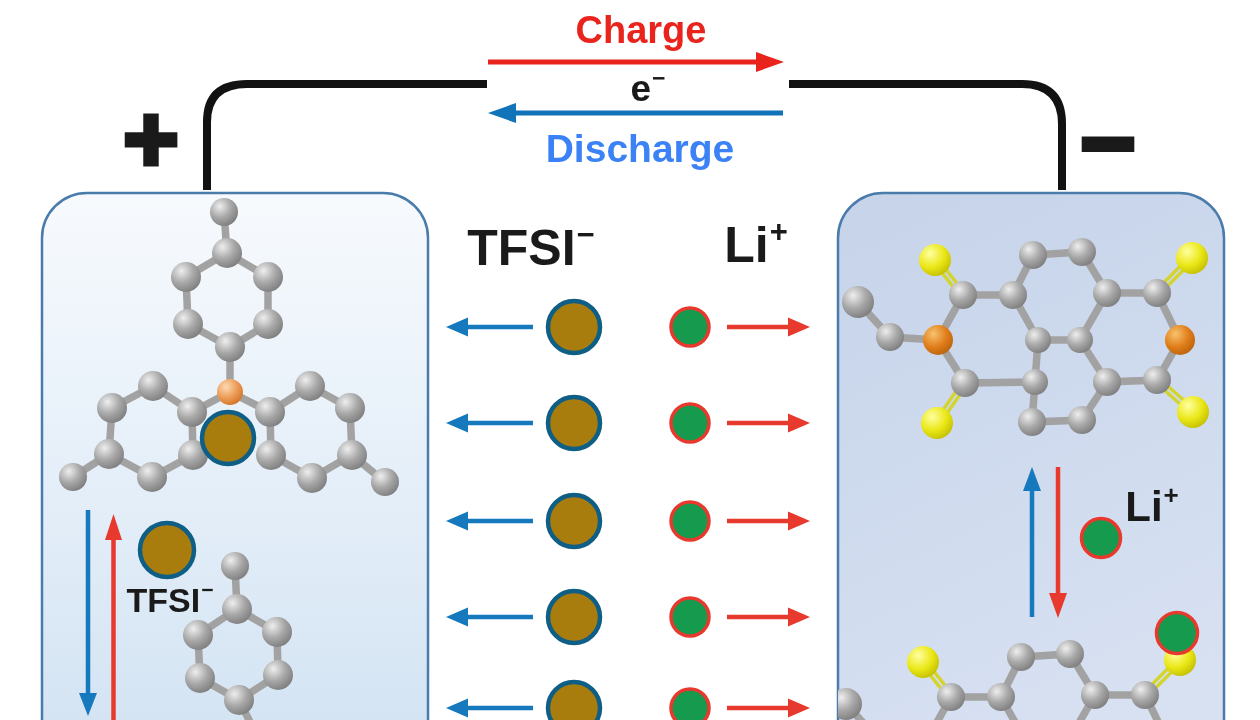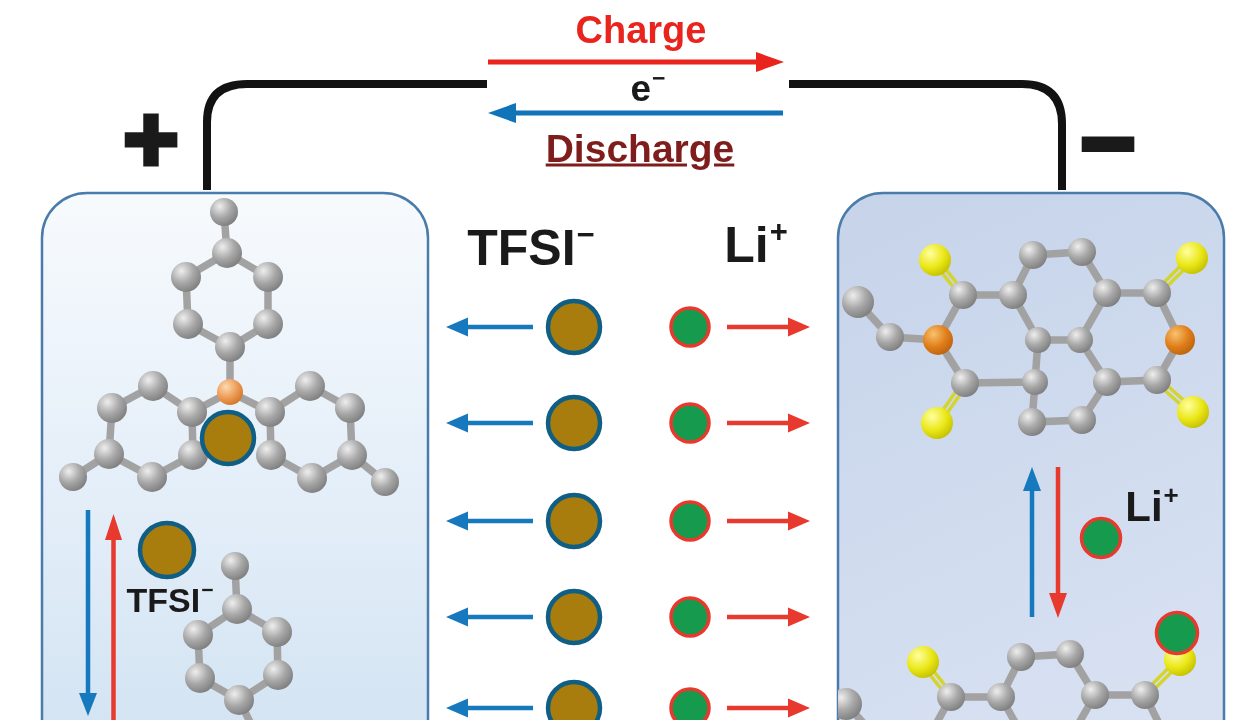--- a/index.html
+++ b/index.html
@@ -22,21 +22,21 @@
     z-index: 5;
   }
   .lbl sup {
     font-size: 0.62em;
     position: relative;
     top: -0.08em;
     vertical-align: super;
     margin-left: 1px;
   }
   .charge-lbl    { font-size: 38px; color: #e8241d; }
-  .discharge-lbl { font-size: 39px; color: #7f1d1d; text-decoration: underline; }
+  .discharge-lbl { font-size: 39px; color: #3b82f6; }
   .electron-lbl  { font-size: 37px; }
   .terminal-lbl  { font-size: 95px; -webkit-text-stroke: 5px #1a1a1a; }
   .col-header    { font-size: 50px; }
   .box-anion-lbl { font-size: 34px; }
   .box-cation-lbl{ font-size: 42px; }
   .bond  { stroke: #a2a2a2; stroke-width: 7.5; stroke-linecap: round; fill: none; }
   .dbond { stroke: #d4d42e; stroke-width: 3.4; stroke-linecap: round; fill: none; }
   .wire  { stroke: #121212; stroke-width: 8; fill: none; }
   .blue-arrow { stroke: #1779bd; stroke-width: 4.5; fill: none; }
   .red-arrow  { stroke: #e8392e; stroke-width: 4.5; fill: none; }

